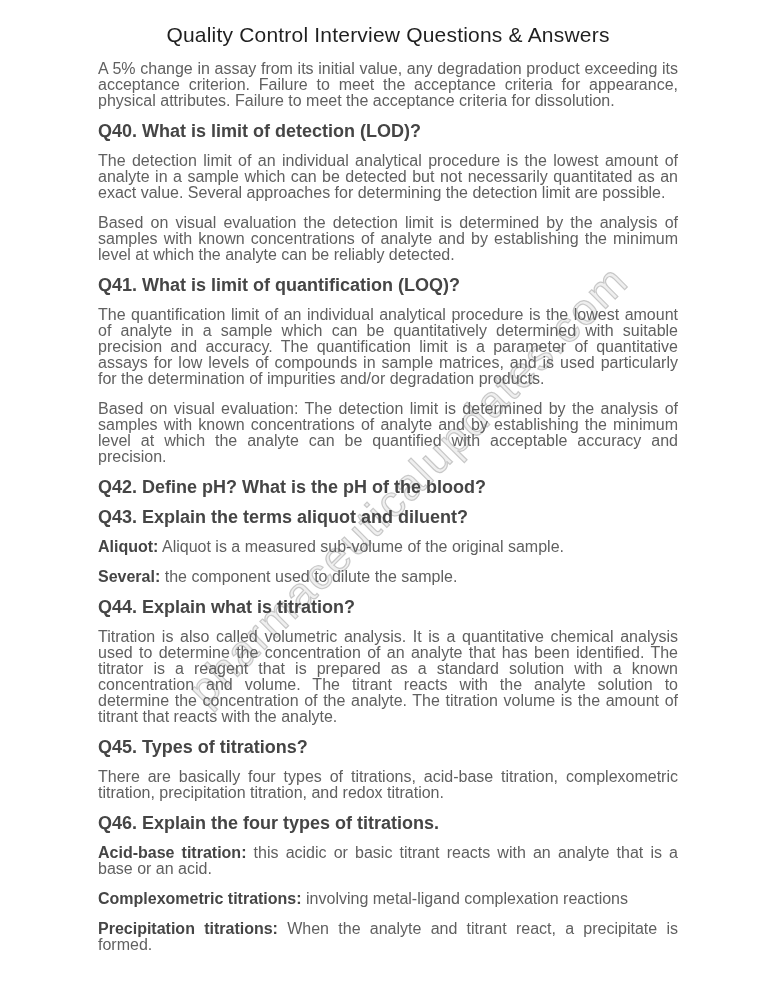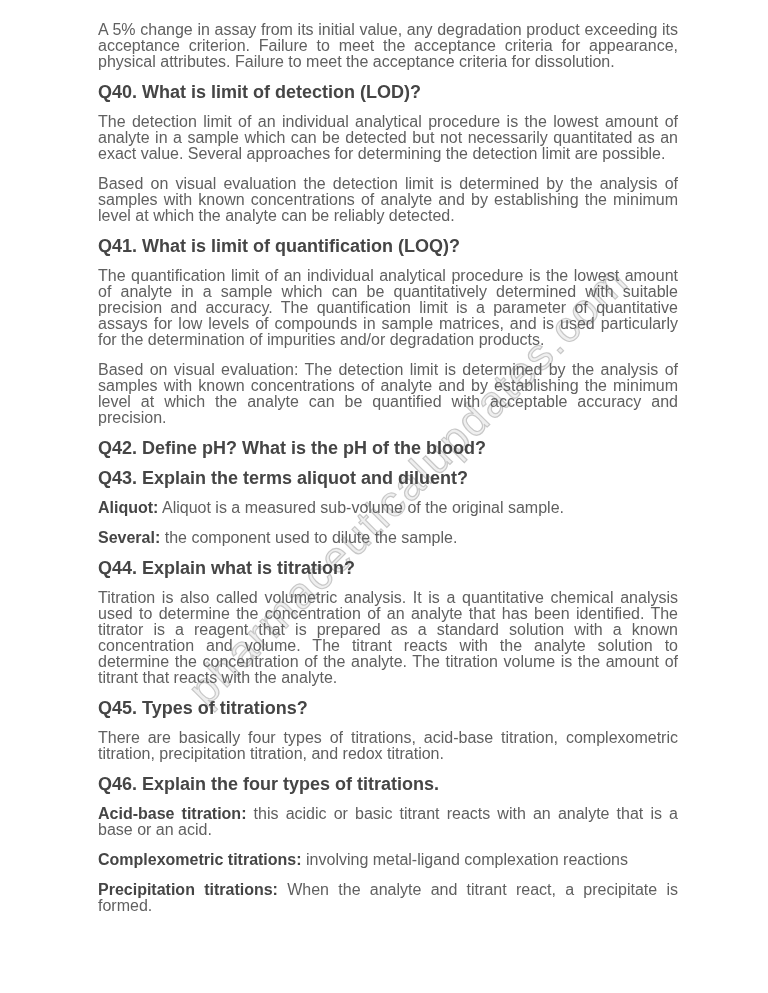--- a/index.html
+++ b/index.html
@@ -63,20 +63,21 @@
     font-weight: 700;
     color: var(--heading-text, #454545);
   }
 </style>
 </head>
 <body>
 
 <div class="watermark">pharmaceuticalupdates.com</div>
 
 <div class="doc">
+  <h1 class="doc-title">Quality Control Interview Questions &amp; Answers</h1>
   <div>
       <p class="block-para">A 5% change in assay from its initial value, any degradation product exceeding its acceptance criterion. Failure to meet the acceptance criteria for appearance, physical attributes. Failure to meet the acceptance criteria for dissolution.</p>
       <h2 class="block-heading">Q40. What is limit of detection (LOD)?</h2>
       <p class="block-para">The detection limit of an individual analytical procedure is the lowest amount of analyte in a sample which can be detected but not necessarily quantitated as an exact value. Several approaches for determining the detection limit are possible.</p>
       <p class="block-para">Based on visual evaluation the detection limit is determined by the analysis of samples with known concentrations of analyte and by establishing the minimum level at which the analyte can be reliably detected.</p>
       <h2 class="block-heading">Q41. What is limit of quantification (LOQ)?</h2>
       <p class="block-para">The quantification limit of an individual analytical procedure is the lowest amount of analyte in a sample which can be quantitatively determined with suitable precision and accuracy. The quantification limit is a parameter of quantitative assays for low levels of compounds in sample matrices, and is used particularly for the determination of impurities and/or degradation products.</p>
       <p class="block-para">Based on visual evaluation: The detection limit is determined by the analysis of samples with known concentrations of analyte and by establishing the minimum level at which the analyte can be quantified with acceptable accuracy and precision.</p>
       <h2 class="block-heading">Q42. Define pH? What is the pH of the blood?</h2>
       <h2 class="block-heading">Q43. Explain the terms aliquot and diluent?</h2>

